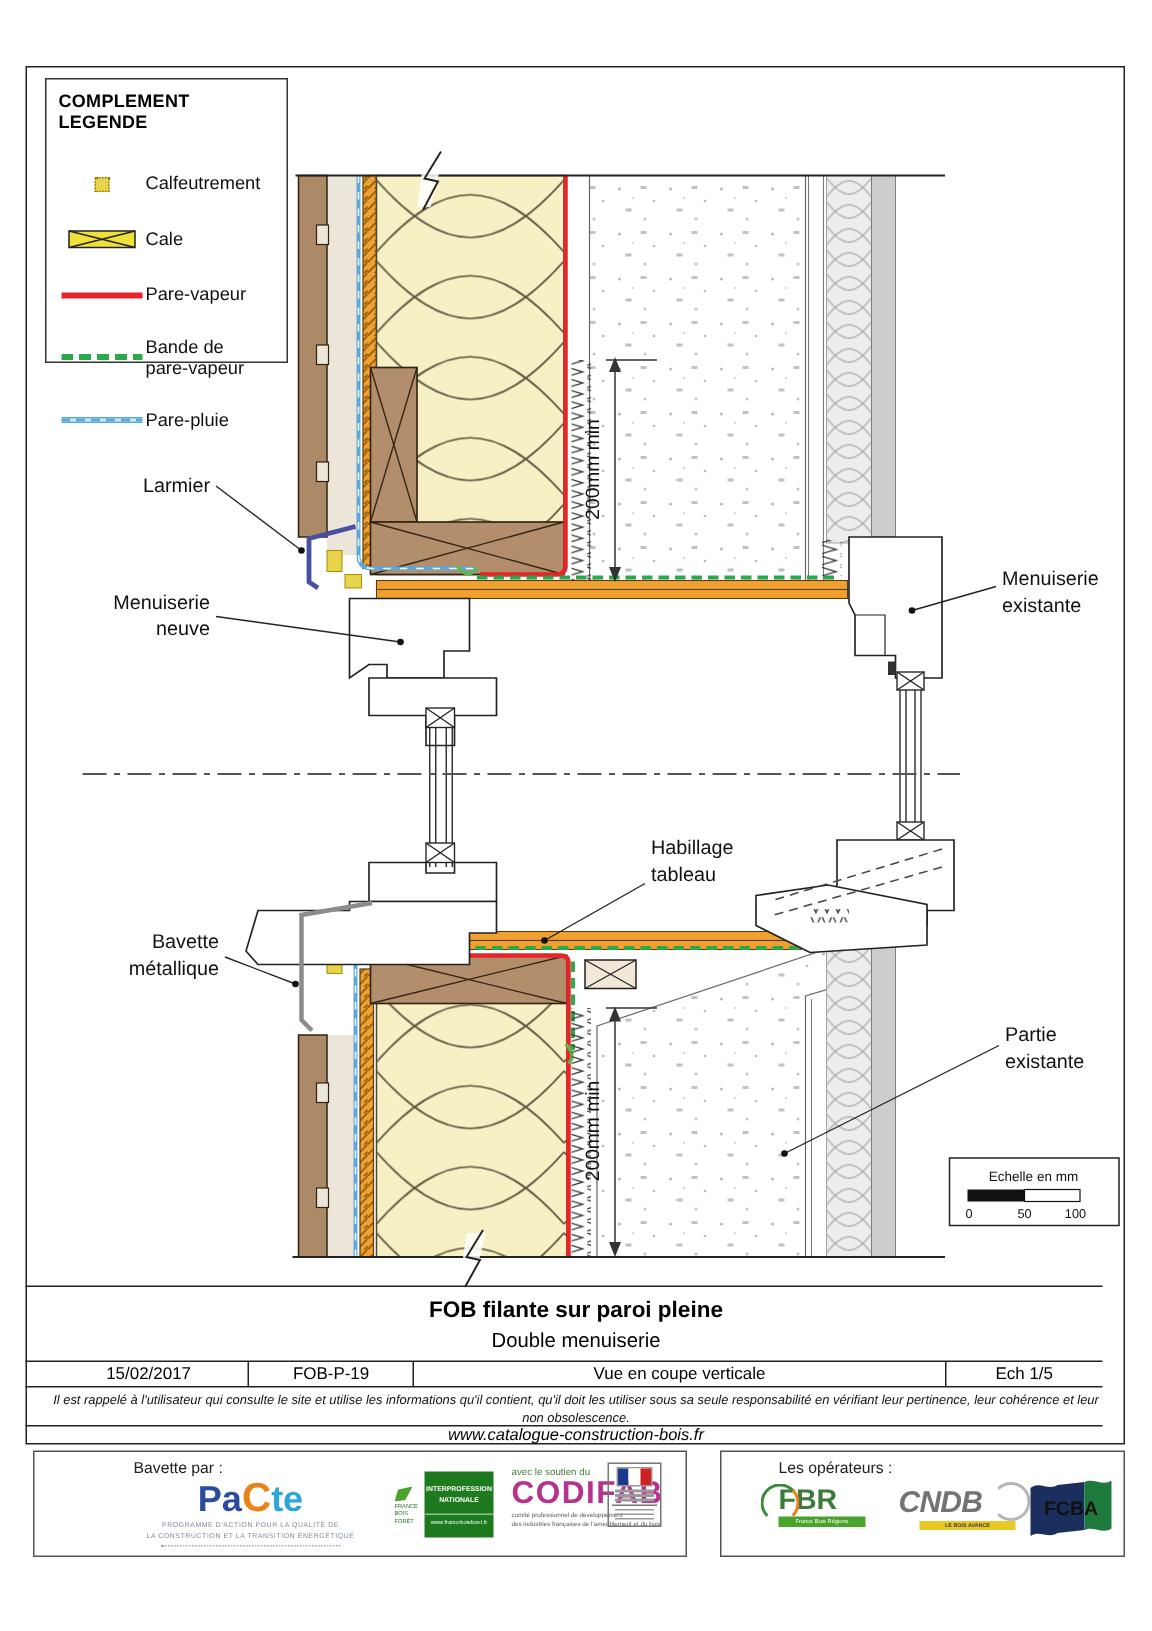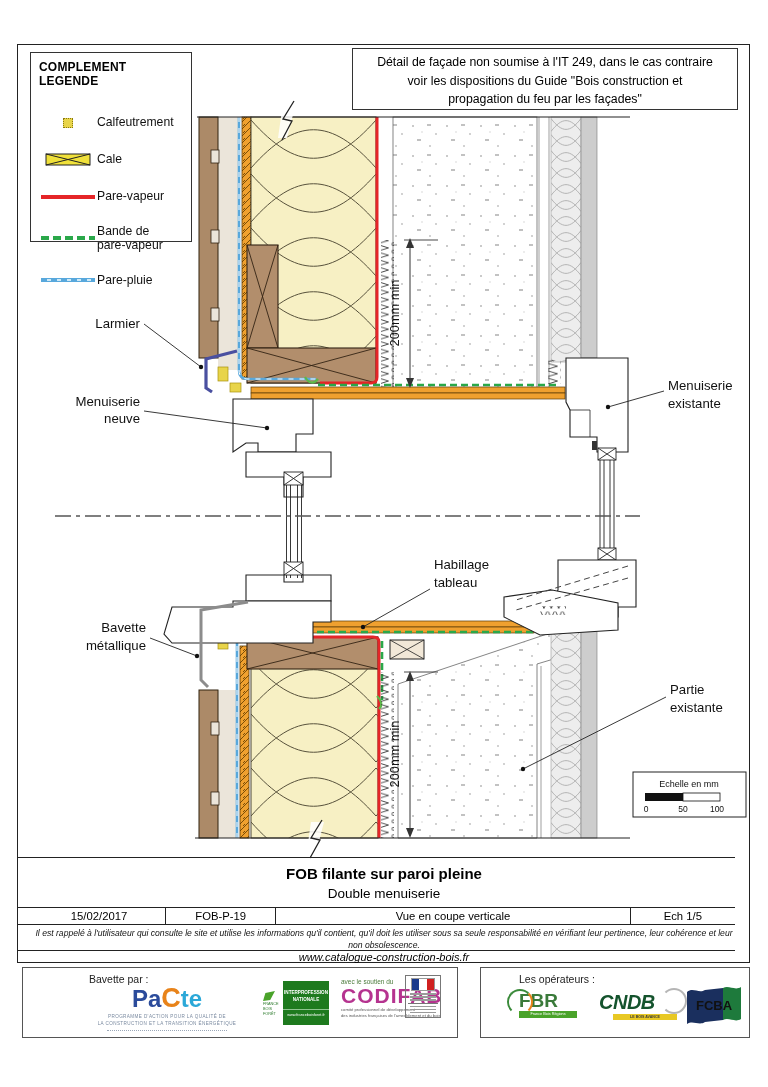--- a/index.html
+++ b/index.html
@@ -63,21 +63,21 @@
   .min-flag { display:flex; width:24px; height:13px; margin:0 auto; border:0.5px solid #999; }
   .min-flag div { flex:1; }
   .min-lines { margin-top:2px; }
   .min-line { height:1.6px; background:#9a9a9a; margin:1.4px 2px; }
   .min-sep { border-top:0.7px solid #777; margin:2px 0; }
   
   .fbr-name { font-size:19px; font-weight:bold; color:#3a7a3a; line-height:1; }
   .fbr-bar { width:58px; height:7px; background:#4aa32a; color:#fff; font-size:3.8px; text-align:center; line-height:7px; margin-top:1px; }
   .fbr-arc { position:absolute; left:-12px; top:-2px; width:26px; height:26px; border:2.2px solid #3a8a3a; border-right-color:#e8831a; border-radius:50%; border-bottom-color:transparent; }
   
-  .cndb-name { font-size:20px; font-weight:900; font-style:italic; color:#14532d; line-height:1; letter-spacing:-0.5px; }
+  .cndb-name { font-size:20px; font-weight:900; font-style:italic; color:#737373; line-height:1; letter-spacing:-0.5px; }
   .cndb-swoosh { position:absolute; right:-10px; top:-4px; width:26px; height:26px; border:2px solid #b5b5b5; border-left-color:transparent; border-radius:50%; }
   .cndb-bar { width:64px; height:6px; background:#e8c824; color:#3a3a3a; font-size:3.6px; font-weight:bold; text-align:center; line-height:6px; margin-top:2px; margin-left:14px; }
 </style>
 </head>
 <body>
 
 <div class="page">
 
   <div class="sheet-border"></div>
 
@@ -329,25 +329,20 @@
       </div>
       <div class="legend-row">
         <span class="legend-ic">
             <span class="ic-line ic-pp"></span>
           </span>
         <span class="legend-lb">Pare-pluie</span>
       </div>
     </div>
   </div>
 
-  <div class="note-box">
-    <div>Détail de façade non soumise à l'IT 249, dans le cas contraire</div>
-    <div>voir les dispositions du Guide "Bois construction et</div>
-    <div>propagation du feu par les façades"</div>
-  </div>
 
   <div class="tb tb-top">
     <div class="tb-title">FOB filante sur paroi pleine</div>
     <div class="tb-sub">Double menuiserie</div>
   </div>
   <div class="tb tb-cells">
     <div class="tb-cell tb-c1">15/02/2017</div>
     <div class="tb-cell tb-c2">FOB-P-19</div>
     <div class="tb-cell tb-c3">Vue en coupe verticale</div>
     <div class="tb-cell tb-c4">Ech 1/5</div>

